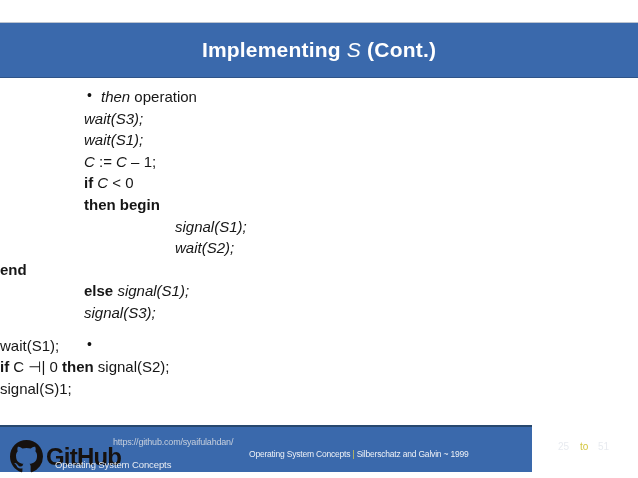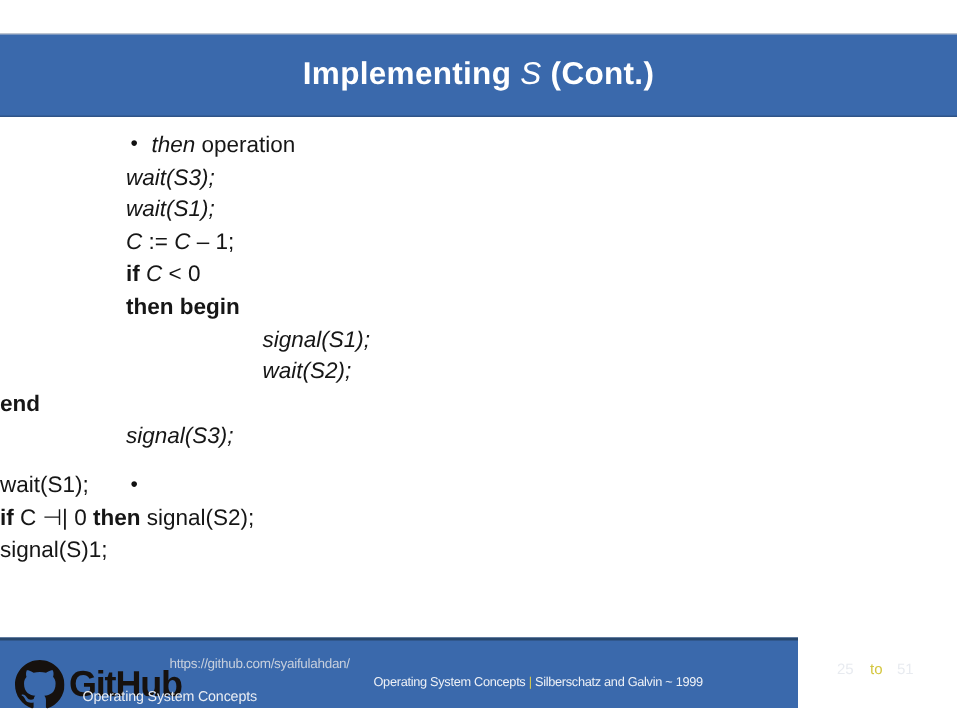--- a/index.html
+++ b/index.html
@@ -81,20 +81,21 @@
   <div class="content">
       <div class="line ind-b1"><span class="bullet">•</span><span class="st-i">then</span><span class="st-r"> operation</span></div>
       <div class="line ind-c1"><span class="st-i">wait(S3);</span></div>
       <div class="line ind-c1"><span class="st-i">wait(S1);</span></div>
       <div class="line ind-c1"><span class="st-i">C</span><span class="st-r"> := </span><span class="st-i">C</span><span class="st-r"> – 1;</span></div>
       <div class="line ind-c1"><span class="st-b">if </span><span class="st-i">C</span><span class="st-r"> &lt; 0</span></div>
       <div class="line ind-c1"><span class="st-b">then begin</span></div>
       <div class="line ind-c3"><span class="st-i">signal(S1);</span></div>
       <div class="line ind-c3"><span class="st-i">wait(S2);</span></div>
       <div class="line ind-c2"><span class="st-b">end</span></div>
+      <div class="line ind-c1"><span class="st-b">else </span><span class="st-i">signal(S1);</span></div>
       <div class="line ind-c1"><span class="st-i">signal(S3);</span></div>
       <div class="line ind-b1 mt"><span class="bullet">•</span></div>
       <div class="line ind-c2"><span class="st-r">wait(S1);</span></div>
       <div class="line ind-c2"><span class="st-b">if </span><span class="st-r">C ⊣| 0 </span><span class="st-b">then </span><span class="st-r">signal(S2);</span></div>
       <div class="line ind-c2"><span class="st-r">signal(S)1;</span></div>
     </div>
 
   <div class="footer">
     <svg class="gh-mark" viewBox="0 0 16 16" aria-hidden="true">
       <path fill="#16110e" fill-rule="evenodd" d="M8 0C3.58 0 0 3.58 0 8c0 3.54 2.29 6.53 5.47 7.59.4.07.55-.17.55-.38 0-.19-.01-.82-.01-1.49-2.01.37-2.53-.49-2.69-.94-.09-.23-.48-.94-.82-1.13-.28-.15-.68-.52-.01-.53.63-.01 1.08.58 1.23.82.72 1.21 1.87.87 2.33.66.07-.52.28-.87.51-1.07-1.78-.2-3.64-.89-3.64-3.95 0-.87.31-1.59.82-2.15-.08-.2-.36-1.02.08-2.12 0 0 .67-.21 2.2.82.64-.18 1.32-.27 2-.27s1.36.09 2 .27c1.53-1.04 2.2-.82 2.2-.82.44 1.1.16 1.92.08 2.12.51.56.82 1.27.82 2.15 0 3.07-1.87 3.75-3.65 3.95.29.25.54.73.54 1.48 0 1.07-.01 1.93-.01 2.2 0 .21.15.46.55.38A8.01 8.01 0 0 0 16 8c0-4.42-3.58-8-8-8z"></path>

